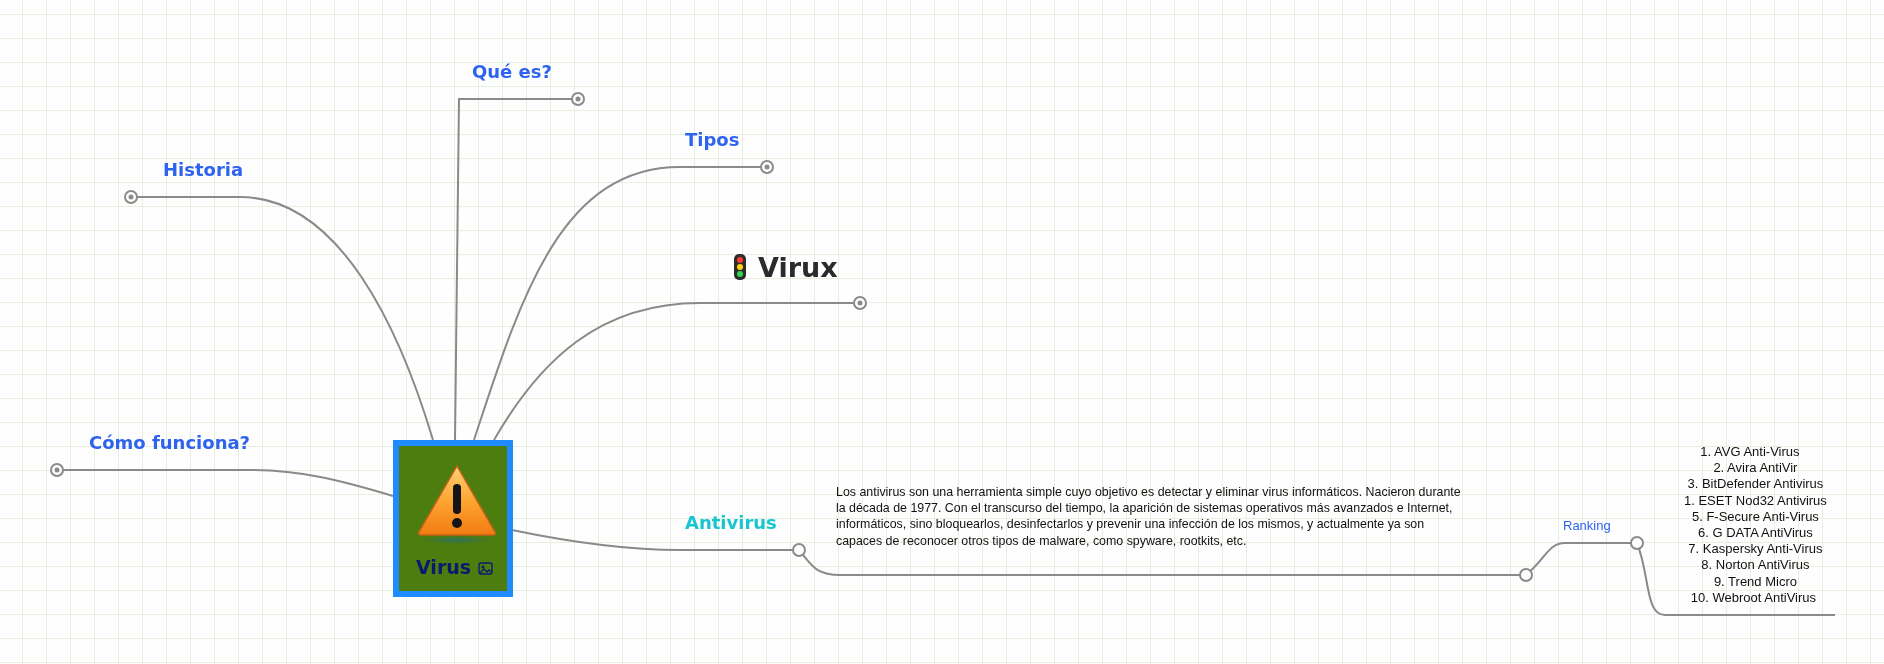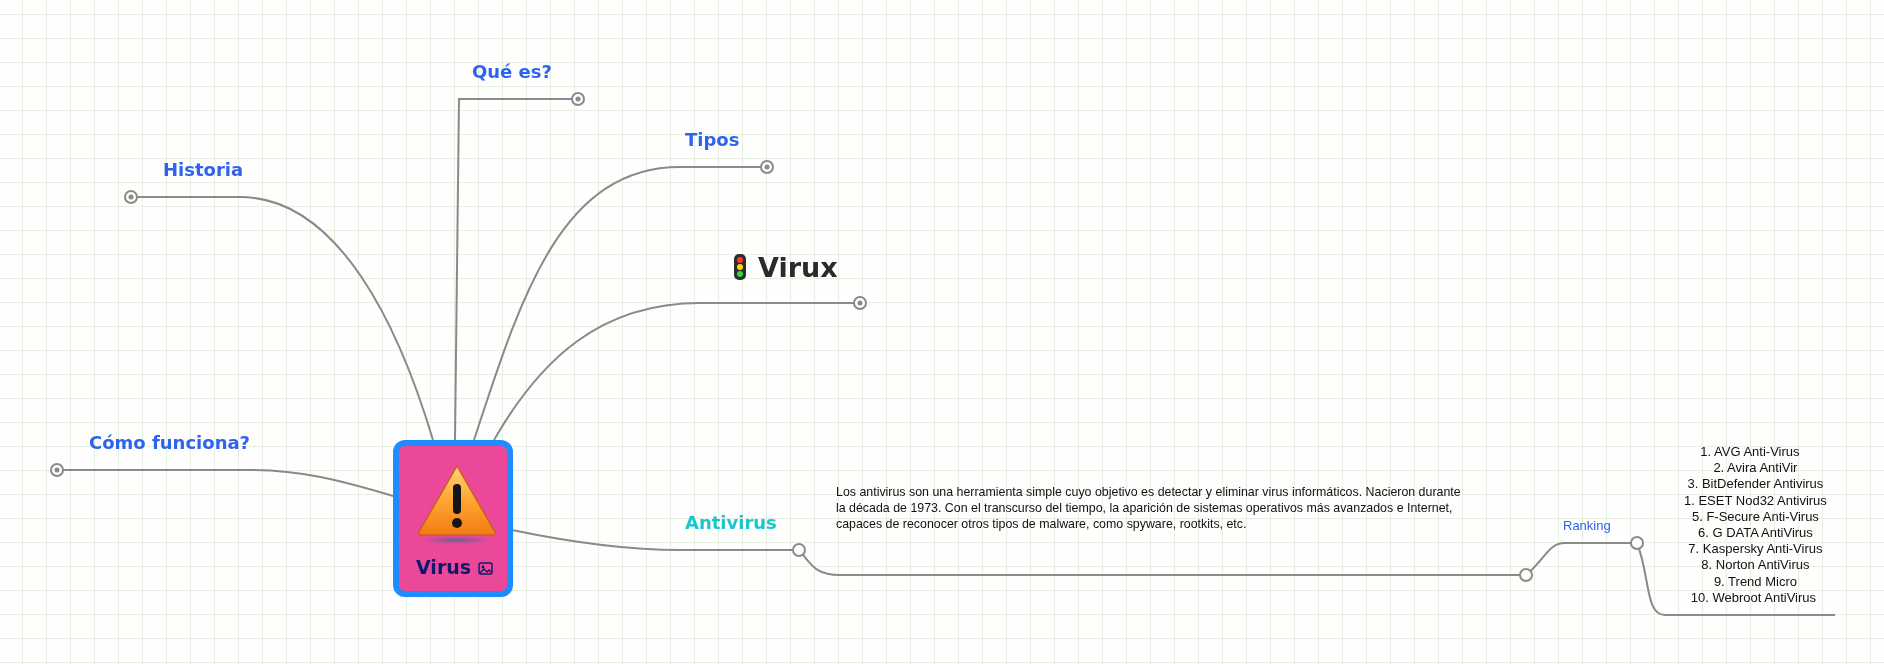--- a/index.html
+++ b/index.html
@@ -16,21 +16,21 @@
   #canvas { position: absolute; left: 0; top: 0; width: 1884px; height: 664px; }
   svg.links { position: absolute; left: 0; top: 0; }
   .topic {
     position: absolute; font-weight: bold; font-size: 18px; color: #2e63f0;
     white-space: nowrap; cursor: pointer;
   }
   .topic.cyan { color: #17c6cf; font-size: 18px; }
   .topic.big { color: #2b2b2b; font-size: 27px; font-weight: bold; }
   .central {
     position: absolute; left: 393px; top: 440px; width: 108px; height: 145px;
-    border: 6px solid #1e8cff; border-radius: 12px; background: #ec4899;
+    border: 6px solid #1e8cff; border-radius: 0; background: #4d7c0f;
     cursor: pointer;
   }
   .central .warn { position: absolute; left: 18px; top: 16px; width: 80px; height: 90px; }
   .central .label {
     position: absolute; left: 17px; top: 110px; font-weight: bold; font-size: 19px; color: #0c1a6e;
   }
   .central .imgicon { position: absolute; left: 79px; top: 116px; width: 15px; height: 13px; }
   .note {
     position: absolute; left: 836px; top: 484px; width: 672px;
     font-family: "Liberation Sans", sans-serif; font-size: 12.4px; line-height: 16.2px; color: #111;
@@ -127,21 +127,22 @@
     <div class="label">Virus</div>
     <svg class="imgicon" viewBox="0 0 15 13">
       <rect x="1" y="1" width="13" height="11" rx="2" fill="none" stroke="#0c1a6e" stroke-width="1.4"></rect>
       <circle cx="5" cy="5" r="1.4" fill="#0c1a6e"></circle>
       <path d="M2 11 L6 7 L9 10 L11 8 L13 10" fill="none" stroke="#0c1a6e" stroke-width="1.3"></path>
     </svg>
   </div>
 
   <div class="note">
     <div>Los antivirus son una herramienta simple cuyo objetivo es detectar y eliminar virus informáticos. Nacieron durante</div>
-    <div>la década de 1973.  Con el transcurso del tiempo, la aparición de sistemas operativos más avanzados e Internet,</div>
+    <div>la década de 1977.  Con el transcurso del tiempo, la aparición de sistemas operativos más avanzados e Internet,</div>
+    <div>informáticos, sino bloquearlos, desinfectarlos y prevenir una infección de los mismos, y actualmente ya son</div>
     <div>capaces de reconocer otros tipos de malware, como spyware, rootkits, etc.</div>
   </div>
 
   <div class="ranking-label">Ranking</div>
 
   <ul class="list">
     <li style="padding-left:0px">1. AVG Anti-Virus</li>
     <li style="padding-left:11px">2. Avira AntiVir</li>
     <li style="padding-left:11px">3. BitDefender Antivirus</li>
     <li style="padding-left:11px">1. ESET Nod32 Antivirus</li>

